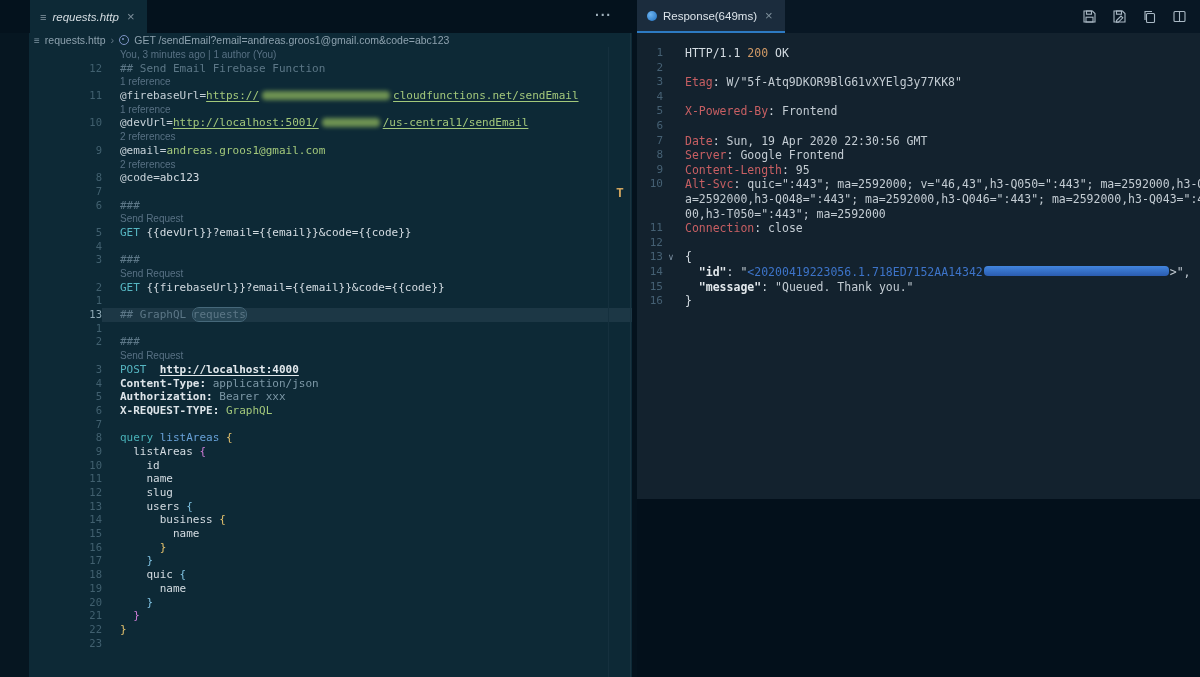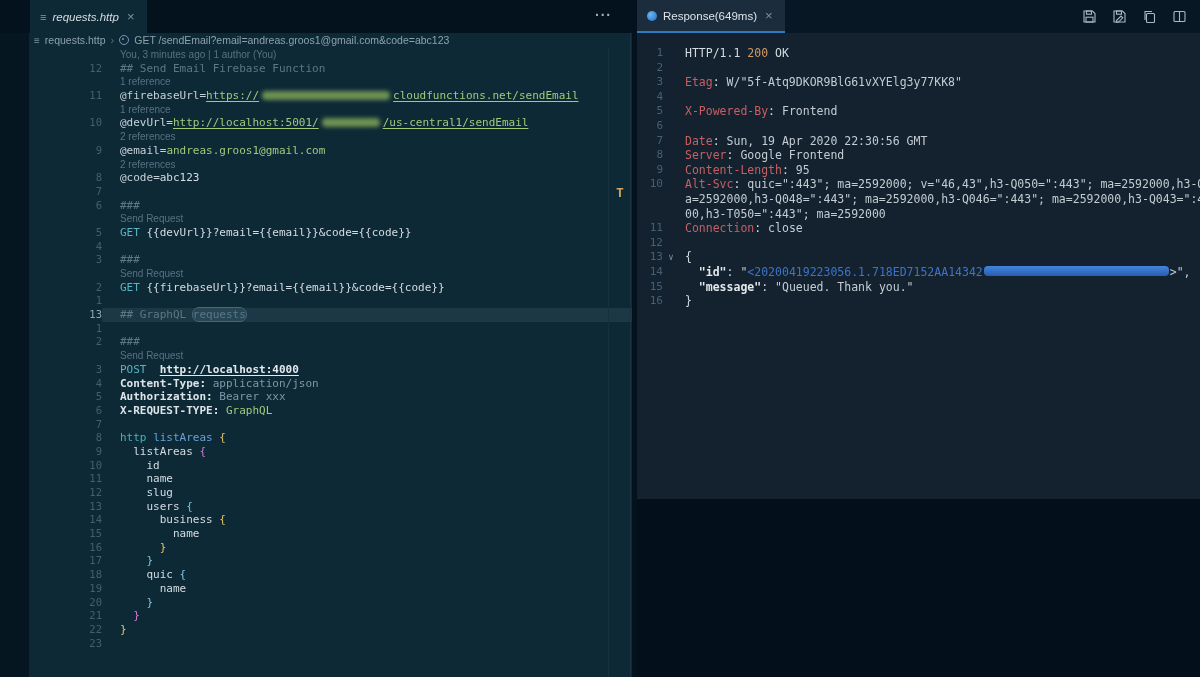--- a/index.html
+++ b/index.html
@@ -123,21 +123,21 @@
         <div class="lrow"><span class="g">1</span><span class="c"></span></div>
         <div class="lrow cur"><span class="g">13</span><span class="c"><span class="c-cm">## GraphQL </span><span class="c-cm boxed">requests</span></span></div>
         <div class="lrow"><span class="g">1</span><span class="c"></span></div>
         <div class="lrow"><span class="g">2</span><span class="c"><span class="c-cm">###</span></span></div>
         <div class="lrow lens"><span class="g"></span><span class="c">Send Request</span></div>
         <div class="lrow"><span class="g">3</span><span class="c"><span class="c-mth">POST  </span><span class="c-lnk">http://localhost:4000</span></span></div>
         <div class="lrow"><span class="g">4</span><span class="c"><span class="c-hdr">Content-Type:</span><span class="c-val"> application/json</span></span></div>
         <div class="lrow"><span class="g">5</span><span class="c"><span class="c-hdr">Authorization:</span><span class="c-val"> Bearer xxx</span></span></div>
         <div class="lrow"><span class="g">6</span><span class="c"><span class="c-hdr">X-REQUEST-TYPE:</span><span class="c-grn"> GraphQL</span></span></div>
         <div class="lrow"><span class="g">7</span><span class="c"></span></div>
-        <div class="lrow"><span class="g">8</span><span class="c"><span class="c-kw">http </span><span class="c-fn">listAreas </span><span class="c-br0">{</span></span></div>
+        <div class="lrow"><span class="g">8</span><span class="c"><span class="c-kw">query </span><span class="c-fn">listAreas </span><span class="c-br0">{</span></span></div>
         <div class="lrow"><span class="g">9</span><span class="c"><span class="c-wht">  listAreas </span><span class="c-br1">{</span></span></div>
         <div class="lrow"><span class="g">10</span><span class="c"><span class="c-wht">    id</span></span></div>
         <div class="lrow"><span class="g">11</span><span class="c"><span class="c-wht">    name</span></span></div>
         <div class="lrow"><span class="g">12</span><span class="c"><span class="c-wht">    slug</span></span></div>
         <div class="lrow"><span class="g">13</span><span class="c"><span class="c-wht">    users </span><span class="c-br2">{</span></span></div>
         <div class="lrow"><span class="g">14</span><span class="c"><span class="c-wht">      business </span><span class="c-br0">{</span></span></div>
         <div class="lrow"><span class="g">15</span><span class="c"><span class="c-wht">        name</span></span></div>
         <div class="lrow"><span class="g">16</span><span class="c"><span class="c-br0">      }</span></span></div>
         <div class="lrow"><span class="g">17</span><span class="c"><span class="c-br2">    }</span></span></div>
         <div class="lrow"><span class="g">18</span><span class="c"><span class="c-wht">    quic </span><span class="c-br2">{</span></span></div>

